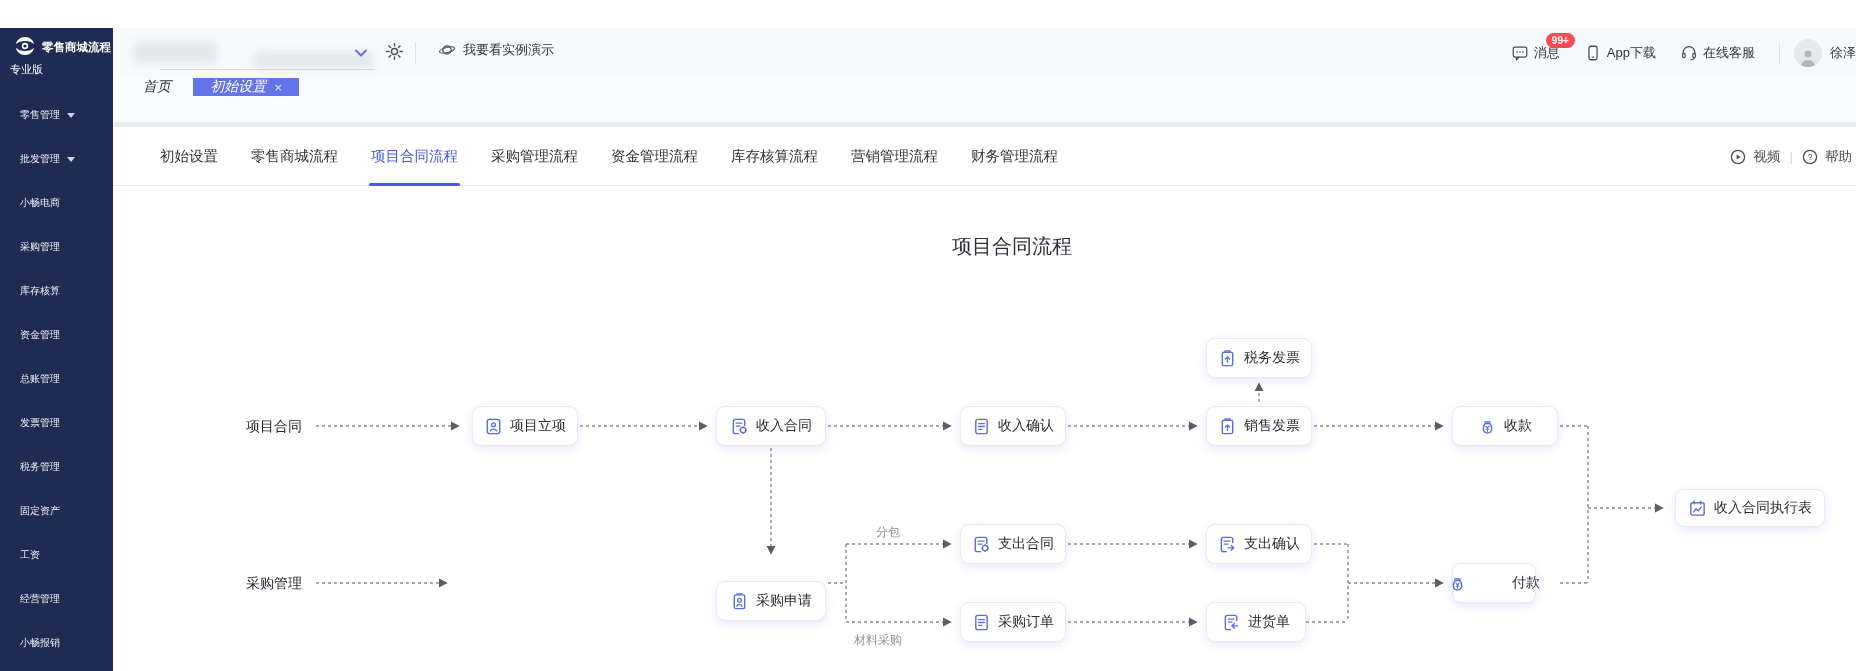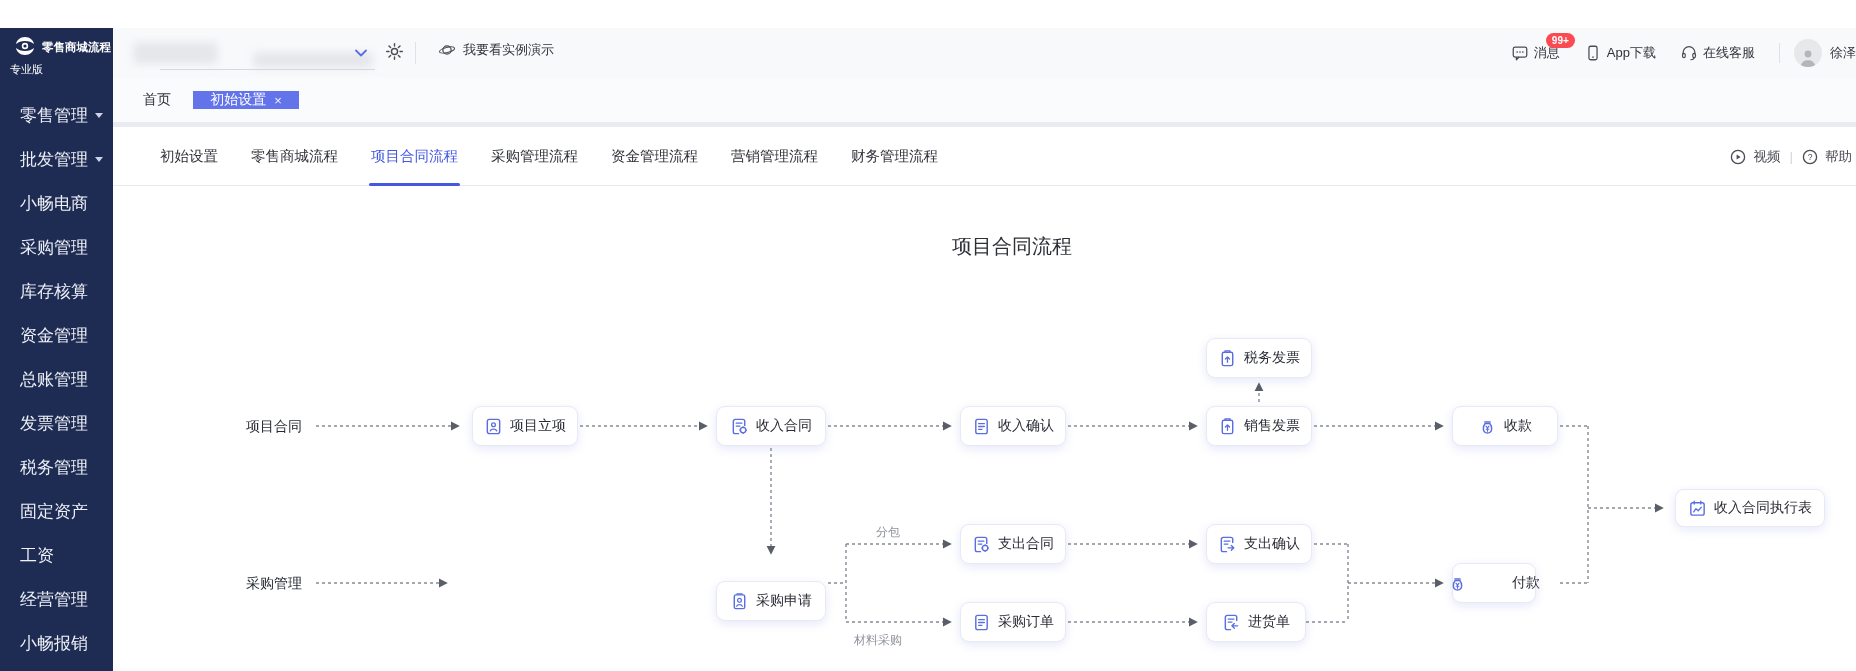--- a/index.html
+++ b/index.html
@@ -7,41 +7,41 @@
     font-family:"Liberation Sans","DejaVu Sans",sans-serif; }
   .app { position:relative; width:1856px; height:671px; background:#fff; }
 
   
   .sidebar { position:absolute; left:0; top:28px; width:113px; bottom:0; background:#1e2b52; color:#eef1f8; z-index:5; }
   .logo-row { position:relative; height:52px; }
   .logo-mark { position:absolute; left:13px; top:6px; width:24px; height:24px; }
   .brand-name { position:absolute; left:42px; top:12px; font-size:11.5px; font-weight:bold; color:#fff; white-space:nowrap; }
   .edition { position:absolute; left:10px; top:34px; font-size:11px; color:#fff; }
   .side-list { position:absolute; top:65px; left:0; right:0; }
-  .side-item { height:44px; display:flex; align-items:center; padding-left:20px; font-size:17px; color:#eef1f8; cursor:pointer; }
+  .side-item { height:44px; display:flex; align-items:center; padding-left:20px; font-size:10px; color:#eef1f8; cursor:pointer; }
   .caret { width:0; height:0; border-left:4.5px solid transparent; border-right:4.5px solid transparent; border-top:5.5px solid #ccd3ea; margin-left:7px; }
 
   
   .topbar { position:absolute; left:113px; top:28px; right:0; height:50px; background:#f8f9fb; }
   .blur-blob { position:absolute; background:#dfe1e6; border-radius:4px; filter:blur(4px); opacity:.75; }
   .search-underline { position:absolute; left:47px; top:41px; width:215px; height:1px; background:#d6d8de; }
   .tb-ic { width:18px; height:18px; }
   .chev { position:absolute; left:240px; top:17px; width:16px; height:16px; }
   .gear { position:absolute; left:272px; top:14px; width:19px; height:19px; }
   .tb-div { position:absolute; left:302px; top:14px; width:1px; height:22px; background:#e0e1e6; }
   .demo { position:absolute; left:325px; top:13px; display:flex; align-items:center; gap:7px; font-size:13px; color:#30323a; cursor:pointer; }
   .tb-right { position:absolute; right:0; top:0; height:50px; display:flex; align-items:center; color:#30323a; font-size:13px; }
   .tb-btn { display:flex; align-items:center; gap:5px; cursor:pointer; position:relative; margin-right:24px; white-space:nowrap; }
   .badge { position:absolute; top:-11px; left:14px; background:#fa4b52; color:#fff; font-size:10px; line-height:15px; padding:0 6px; border-radius:8px; font-weight:bold;margin-left:21px; }
   .tb-div2 { width:1px; height:20px; background:#e0e1e6; margin-right:14px; }
   .avatar { width:28px; height:28px; border-radius:50%; background:#e7e8ea; display:flex; align-items:flex-end; justify-content:center; overflow:hidden; margin-right:8px; }
   .uname { white-space:nowrap; }
 
   
-  .wintabs { position:absolute; left:113px; top:78px; right:0; height:44px; background:#fafbfc; display:flex; align-items:center; }
+  .wintabs { position:absolute; left:113px; top:78px; right:0; height:44px; background:#fafbfc; display:flex; align-items:flex-start;font-style:italic; }
   .wt-home { display:flex; align-items:center; padding:0 22px; margin-left:8px; font-size:14px; color:#30323a; cursor:pointer; }
   .wt-active { display:flex; align-items:center; justify-content:center; gap:8px; width:106px; background:#6373e9; color:#fff; font-size:14px; cursor:pointer; }
   .wt-close { font-size:13px; opacity:.9; cursor:pointer; }
   .gapstrip { position:absolute; left:113px; top:122px; right:0; height:5px; background:#e9ebf1; }
 
   
   .content { position:absolute; left:113px; top:127px; right:0; bottom:0; background:#fff; }
   .flowtabs { position:relative; height:59px; border-bottom:1px solid #e9eaf0; display:flex; align-items:center; padding-left:47px; }
   .ftab { font-size:14.5px; color:#30323a; margin-right:33px; cursor:pointer; position:relative; height:59px; display:flex; align-items:center; white-space:nowrap; }
   .ftab.active { color:#4558e2; }
@@ -250,20 +250,23 @@
           <span>零售商城流程</span>
         </div>
       <div class="ftab active">
           <span>项目合同流程</span>
         </div>
       <div class="ftab">
           <span>采购管理流程</span>
         </div>
       <div class="ftab">
           <span>资金管理流程</span>
+        </div>
+      <div class="ftab">
+          <span>库存核算流程</span>
         </div>
       <div class="ftab">
           <span>营销管理流程</span>
         </div>
       <div class="ftab">
           <span>财务管理流程</span>
         </div>
       <div class="ft-right">
         <svg class="ci" viewBox="0 0 16 16">
             <circle cx="8" cy="8" r="6.6" fill="none" stroke="#4a4c55" stroke-width="1.3"></circle>

